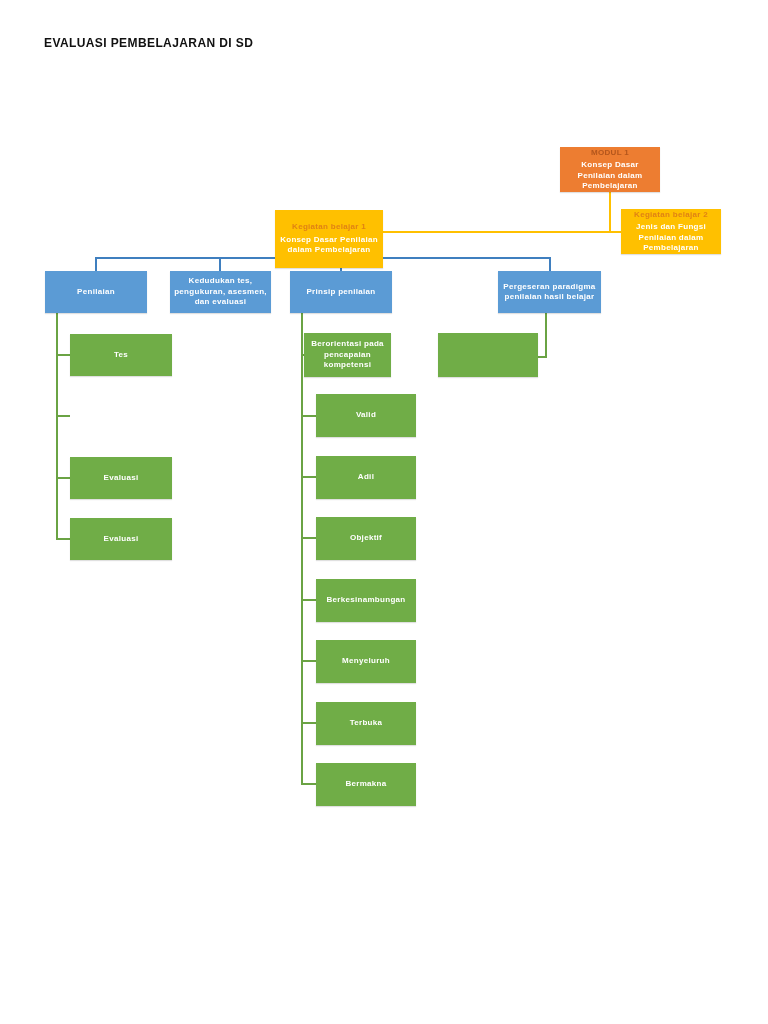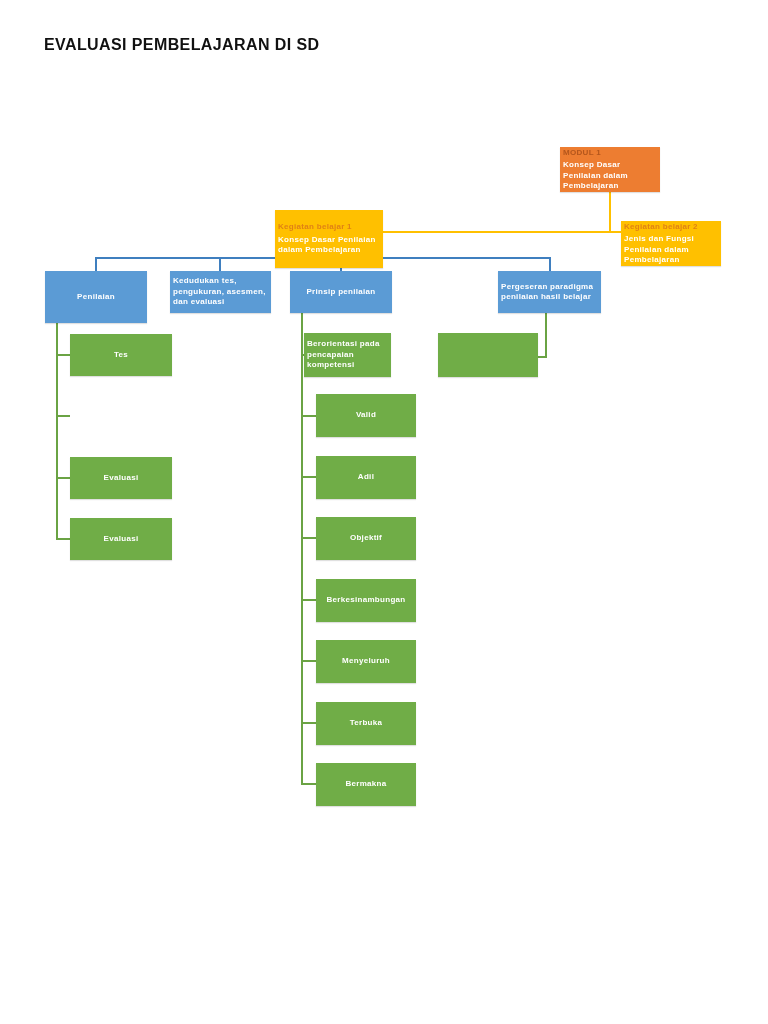--- a/index.html
+++ b/index.html
@@ -8,33 +8,34 @@
     width: 768px;
     height: 1024px;
     background: #ffffff;
     font-family: "Liberation Sans", sans-serif;
     overflow: hidden;
   }
   .page-title {
     position: absolute;
     left: 44px;
     top: 36px;
-    font-size: 16px;
+    font-size: 12px;
     font-weight: 700;
     letter-spacing: 0.4px;
     color: #111111;
     margin: 0;
   }
   .node {
     position: absolute;
     box-sizing: border-box;
     display: flex;
     flex-direction: column;
     justify-content: center;
     align-items: center;
+    text-align: center;
     color: #ffffff;
     font-size: 8px;
     font-weight: 700;
     letter-spacing: 0.3px;
     line-height: 1.3;
     padding: 2px 3px;
     box-shadow: 0 1px 1px rgba(0,0,0,0.12);
   }
   .node .node-title { width: 100%; }
   .node .node-body  { width: 100%; margin-top: 2px; }
@@ -87,26 +88,26 @@
 
   <div class="node orange" style="left:560px; top:147px; width:100px; height:45px;">
     <div class="node-title">MODUL 1</div>
     <div class="node-body">Konsep Dasar Penilaian dalam Pembelajaran</div>
   </div>
 
   <div class="node yellow" style="left:275px; top:210px; width:108px; height:58px;">
     <div class="node-title">Kegiatan belajar 1</div>
     <div class="node-body">Konsep Dasar Penilaian dalam Pembelajaran</div>
   </div>
-  <div class="node yellow" style="left:621px; top:221px; width:100px; height:45px;">
+  <div class="node yellow" style="left:621px; top:209px; width:100px; height:45px;">
     <div class="node-title">Kegiatan belajar 2</div>
     <div class="node-body">Jenis dan Fungsi Penilaian dalam Pembelajaran</div>
   </div>
 
-  <div class="node blue" style="left:45px; top:271px; width:102px; height:52px;">Penilaian</div>
+  <div class="node blue" style="left:45px; top:271px; width:102px; height:42px;">Penilaian</div>
   <div class="node blue" style="left:170px; top:271px; width:101px; height:42px;">Kedudukan tes, pengukuran, asesmen, dan evaluasi</div>
   <div class="node blue" style="left:290px; top:271px; width:102px; height:42px;">Prinsip penilaian</div>
   <div class="node blue" style="left:498px; top:271px; width:103px; height:42px;">Pergeseran paradigma penilaian hasil belajar</div>
 
   <div class="node green" style="left:70px; top:334px; width:102px; height:42px;">Tes</div>
   <div class="node green" style="left:70px; top:457px; width:102px; height:42px;">Evaluasi</div>
   <div class="node green" style="left:70px; top:518px; width:102px; height:42px;">Evaluasi</div>
 
   <div class="node green" style="left:304px; top:333px; width:87px; height:44px;">Berorientasi pada pencapaian kompetensi</div>
   <div class="node green" style="left:316px; top:394px; width:100px; height:43px;">Valid</div>

